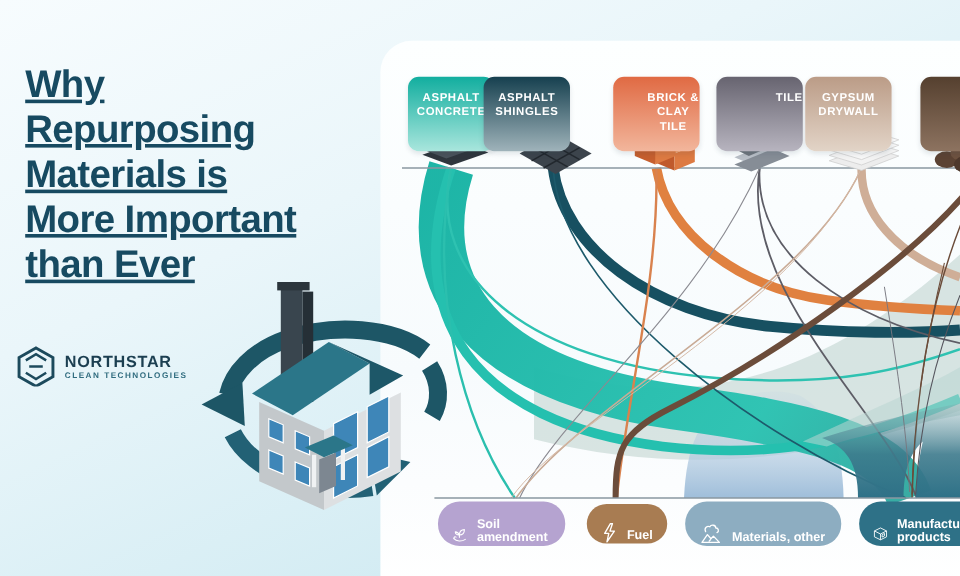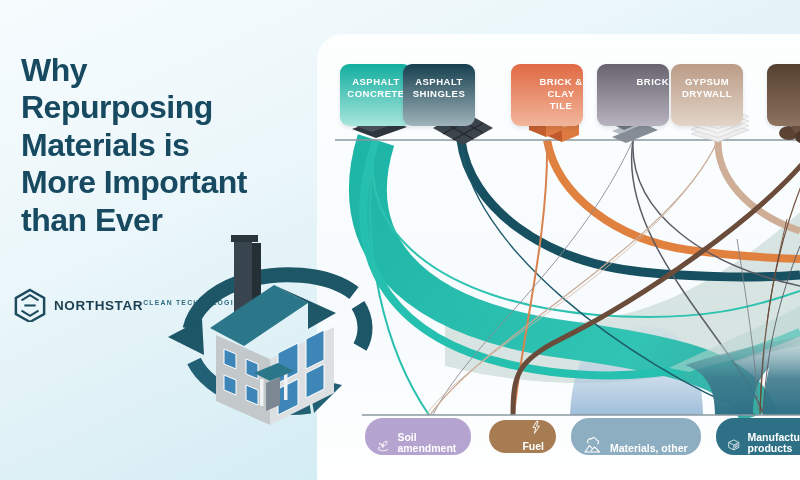--- a/index.html
+++ b/index.html
@@ -6,23 +6,23 @@
   .stage{position:relative;width:800px;height:480px;overflow:hidden;
          font-family:"Liberation Sans",sans-serif;}
   .bg{position:absolute;inset:0;
       background:linear-gradient(155deg,#f7fcfe 0%,#eaf6fa 35%,#d3ecf3 75%,#c6e7ef 100%);}
   .panel{position:absolute;left:317px;top:34px;width:523px;height:460px;
          background:linear-gradient(180deg,#fdffff 0%,#f7fbfd 60%,#ffffff 100%);
          border-top-left-radius:26px;}
   
   .title{position:absolute;left:21px;top:52px;width:300px;
          font-size:32px;line-height:1.17;font-weight:bold;color:#174a61;
-         letter-spacing:-0.5px;white-space:pre-line;}
+         letter-spacing:-0.5px;white-space:pre-line;text-decoration:underline;}
   .logo{position:absolute;left:14px;top:288px;display:flex;align-items:center;gap:8px;}
-  .logo-text{display:flex;flex-direction:row;}
+  .logo-text{display:flex;flex-direction:column;}
   .logo-name{font-size:13.5px;font-weight:bold;color:#1c3f51;letter-spacing:0.6px;}
   .logo-tag{font-size:6.8px;font-weight:bold;color:#2f6b7e;letter-spacing:1.25px;margin-top:1px;}
   
   .sankey{position:absolute;left:317px;top:34px;}
   
   .mcard{position:absolute;top:64px;width:72px;height:62px;border-radius:9px;
          display:flex;justify-content:flex-end;align-items:flex-start;padding-top:12px;
          box-sizing:border-box;box-shadow:0 2px 4px rgba(30,60,70,0.12);}
   .mcard span{font-size:9.5px;font-weight:bold;color:#ffffff;letter-spacing:0.5px;
               text-align:center;line-height:1.25;}
@@ -190,21 +190,21 @@
   <div class="mcard" style="left: 340px; background: linear-gradient(rgb(18, 174, 159), rgb(169, 230, 221));">
       <span>ASPHALT CONCRETE</span>
     </div>
   <div class="mcard" style="left: 403px; background: linear-gradient(rgb(22, 64, 79), rgb(159, 179, 186));">
       <span>ASPHALT SHINGLES</span>
     </div>
   <div class="mcard" style="left: 511px; background: linear-gradient(rgb(224, 106, 67), rgb(242, 182, 156)); padding-left: 28px;">
       <span>BRICK &amp; CLAY TILE</span>
     </div>
   <div class="mcard" style="left: 597px; background: linear-gradient(rgb(103, 100, 112), rgb(183, 180, 191));">
-      <span>BRICK</span>
+      <span>TILE</span>
     </div>
   <div class="mcard" style="left: 671px; background: linear-gradient(rgb(187, 156, 135), rgb(226, 212, 199));">
       <span>GYPSUM DRYWALL</span>
     </div>
   <div class="mcard" style="left: 767px; background: linear-gradient(rgb(85, 64, 47), rgb(141, 115, 96));">
       <span>WOOD</span>
     </div>
 
   <div class="pill" style="left: 365px; top: 418px; width: 106px; background: rgb(181, 163, 208);">
     <svg width="19" height="19" viewBox="0 0 19 19">
@@ -212,21 +212,21 @@
         <path d="M9 10 C9 6 11 4 14.5 4 C14.5 8 12.5 10 9 10 Z"></path>
         <path d="M9 10 C8 7.5 6.5 6.5 4.5 6.5 C4.5 9 6.5 10 9 10"></path>
         <path d="M9 10 L9 12.5"></path>
         <path d="M3 14 C5.5 17 11.5 17.5 15.5 14.7"></path>
         <path d="M3 14 C2.7 12.3 4 11.2 5.3 12.2"></path>
       </g>
     </svg>
     <span>Soil amendment</span>
   </div>
 
-  <div class="pill" style="left: 489px; top: 420px; width: 67px; height: 33px; background: rgb(168, 124, 82); flex-direction: column;">
+  <div class="pill" style="left: 489px; top: 420px; width: 67px; height: 33px; background: rgb(168, 124, 82);">
     <svg width="16" height="18" viewBox="0 0 16 19">
       <path d="M9 1.5 L4 10 H7.6 L6 17.5 L12.5 8 H8.6 L10.8 1.5 Z" stroke="#ffffff" fill="none" stroke-width="1.2" stroke-linejoin="round"></path>
     </svg>
     <span>Fuel</span>
   </div>
 
   <div class="pill" style="left: 571px; top: 418px; width: 130px; background: rgb(141, 173, 193);">
     <svg width="21" height="20" viewBox="0 0 21 20">
       <g stroke="#ffffff" fill="none" stroke-width="1.1" stroke-linejoin="round" stroke-linecap="round">
         <path d="M6 8 C4.5 5 7.5 2.8 9.5 4 C10.5 2 14.5 2.2 14.5 5 C16.8 5 17.5 8 15.5 8.8"></path>

